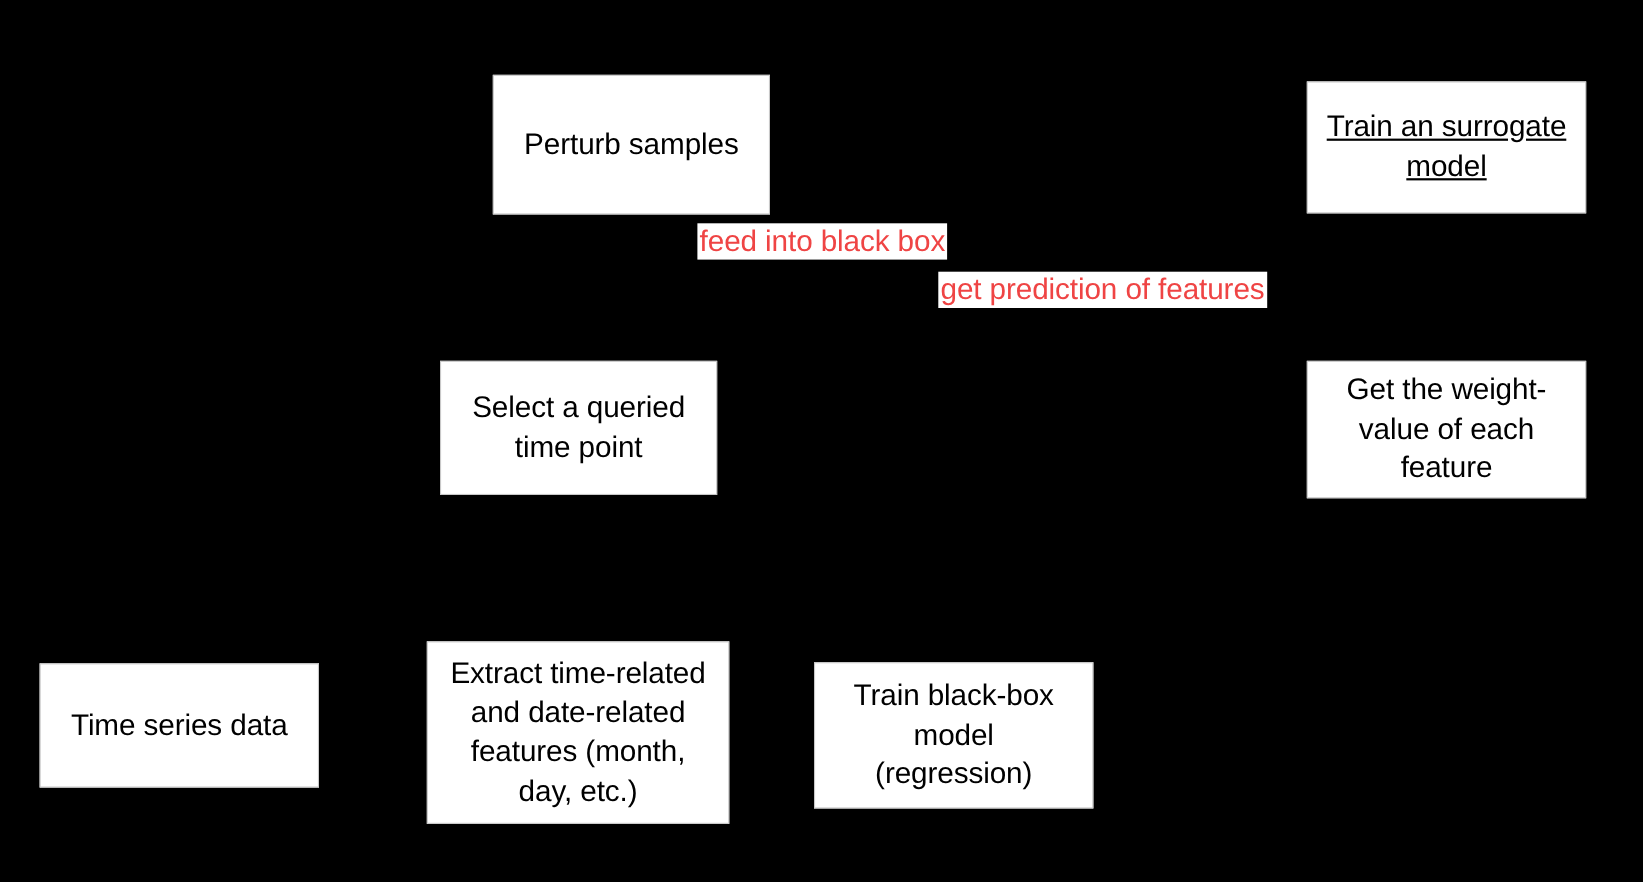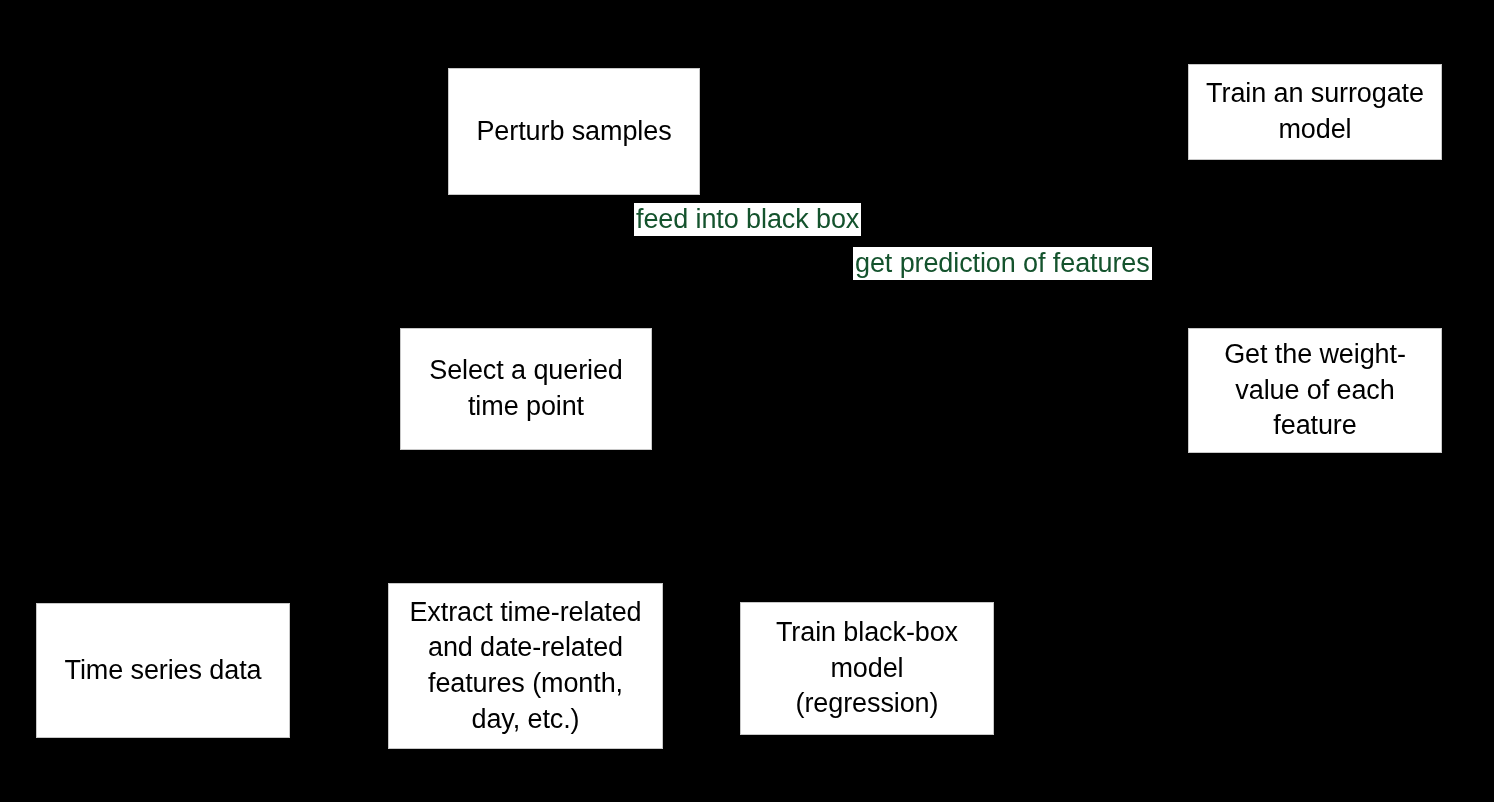--- a/index.html
+++ b/index.html
@@ -27,21 +27,21 @@
     text-align: center;
     font-size: 27px;
     line-height: 1.32;
     letter-spacing: -0.1px;
     padding: 2px 6px;
     white-space: pre-line;
   }
   .edge-label {
     position: absolute;
     background: #ffffff;
-    color: #14532d;
+    color: #ef4444;
     font-size: 27px;
     line-height: 33px;
     white-space: nowrap;
     letter-spacing: -0.1px;
     padding: 0 2px;
     box-sizing: border-box;
   }
   .connector {
     position: absolute;
     background: #000000;
@@ -56,31 +56,31 @@
   <div class="connector" style="left:290px; top:668px; width:98px; height:3px;"></div>
   <div class="connector" style="left:663px; top:668px; width:77px; height:3px;"></div>
   <div class="connector" style="left:525px; top:450px; width:3px; height:133px;"></div>
   <div class="connector" style="left:525px; top:195px; width:3px; height:133px;"></div>
   <div class="connector" style="left:652px; top:216px; width:240px; height:3px;"></div>
   <div class="connector" style="left:1100px; top:262px; width:3px; height:40px;"></div>
   <div class="connector" style="left:1314px; top:190px; width:3px; height:138px;"></div>
 
   <div class="node" style="left:400px; top:68px; width:252px; height:127px;margin-left:48px;">Perturb samples</div>
 
-  <div class="node" style="left:1188px; top:64px; width:254px; height:96px;">Train an surrogate
+  <div class="node" style="left:1188px; top:74px; width:254px; height:120px;text-decoration:underline;">Train an surrogate
 model</div>
 
   <div class="node" style="left:400px; top:328px; width:252px; height:122px;text-align:center;">Select a queried
 time point</div>
 
   <div class="node" style="left:1188px; top:328px; width:254px; height:125px;text-align:center;">Get the weight-
 value of each
 feature</div>
 
-  <div class="node" style="left:36px; top:603px; width:254px; height:135px;">Time series data</div>
+  <div class="node" style="left:36px; top:603px; width:254px; height:113px;">Time series data</div>
 
   <div class="node" style="left:388px; top:583px; width:275px; height:166px;">Extract time-related
 and date-related
 features (month,
 day, etc.)</div>
 
   <div class="node" style="left:740px; top:602px; width:254px; height:133px;">Train black-box
 model
 (regression)</div>
 

